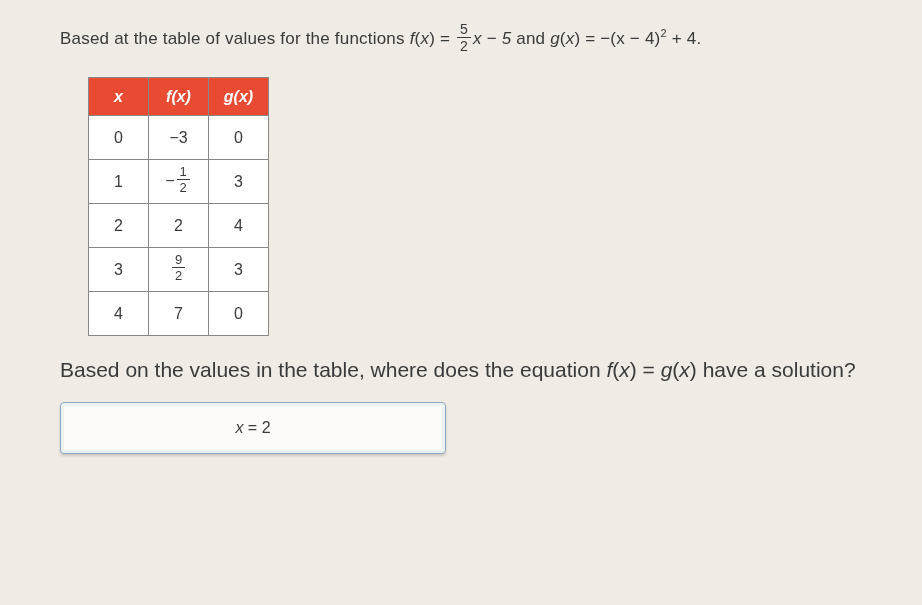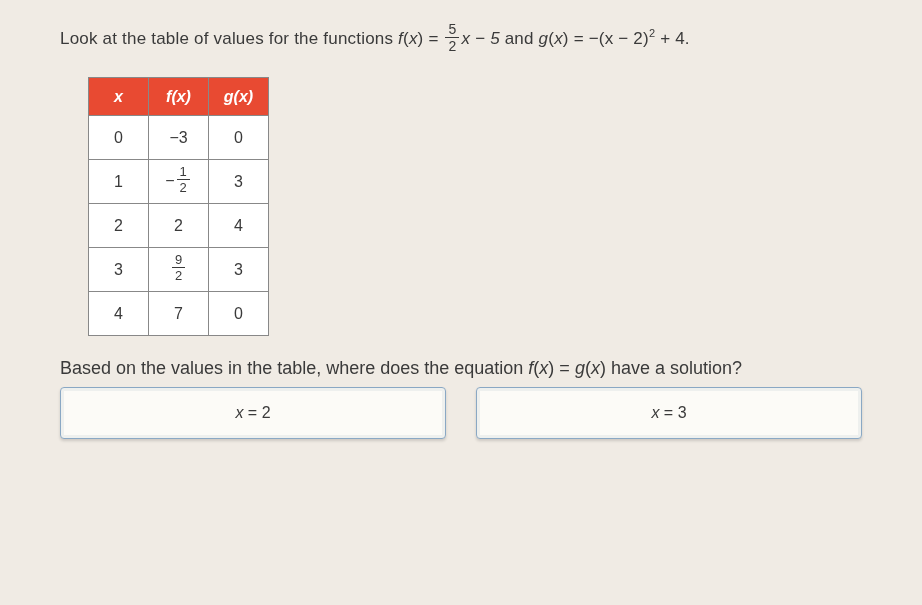--- a/index.html
+++ b/index.html
@@ -48,23 +48,23 @@
     background: #e84a32;
     color: #fff;
     font-weight: bold;
     font-style: italic;
     height: 38px;
   }
   th.fn { }
   td .frac { font-size: 13px; }
   td .frac .num { border-bottom: 1px solid #3a3a3a; }
   .question {
-    font-size: 18px;
+    font-size: 21px;
     margin-top: 6px;
-    margin-bottom: 8px;
+    margin-bottom: 20px;
   }
   .answers {
     display: grid;
     grid-template-columns: 1fr 1fr;
     gap: 14px 30px;
   }
   .answer {
     border: 1px solid #8aa8c4;
     border-radius: 4px;
     background: #fcfbf7;
@@ -72,25 +72,25 @@
     text-align: center;
     font-size: 16px;
     box-shadow: inset 0 0 0 3px #eef0ee, 0 2px 3px rgba(0,0,0,0.15);
     cursor: pointer;
   }
 </style>
 </head>
 <body>
 
 <div class="prompt">
-  <span>Look at the table of values for the functions </span>
+  <span>Based at the table of values for the functions </span>
   <span class="italic">f</span><span>(</span><span class="italic">x</span><span>)</span><span> = </span><span class="frac">
       <span class="num">5</span>
       <span class="den">2</span>
-    </span><span class="italic">x − 5</span><span> and </span><span class="italic">g</span><span>(</span><span class="italic">x</span><span>)</span><span> = −(x − 2)</span><span class="sup">2</span><span> + 4.</span>
+    </span><span class="italic">x − 5</span><span> and </span><span class="italic">g</span><span>(</span><span class="italic">x</span><span>)</span><span> = −(x − 4)</span><span class="sup">2</span><span> + 4.</span>
 </div>
 
 <div class="table-wrap">
   <table>
     <thead>
       <tr>
         <th>x</th>
         <th class="fn">f(x)</th>
         <th class="fn">g(x)</th>
       </tr>
@@ -132,16 +132,13 @@
 </div>
 
 <div class="question">
   <span>Based on the values in the table, where does the equation </span><span class="italic">f</span><span>(</span><span class="italic">x</span><span>)</span><span> = </span><span class="italic">g</span><span>(</span><span class="italic">x</span><span>)</span><span> have a solution?</span>
 </div>
 
 <div class="answers">
   <div class="answer">
     <span class="italic">x</span><span> = </span><span>2</span>
   </div>
-  <div class="answer">
-    <span class="italic">x</span><span> = </span><span>3</span>
-  </div>
 </div>
 
 </body></html>

